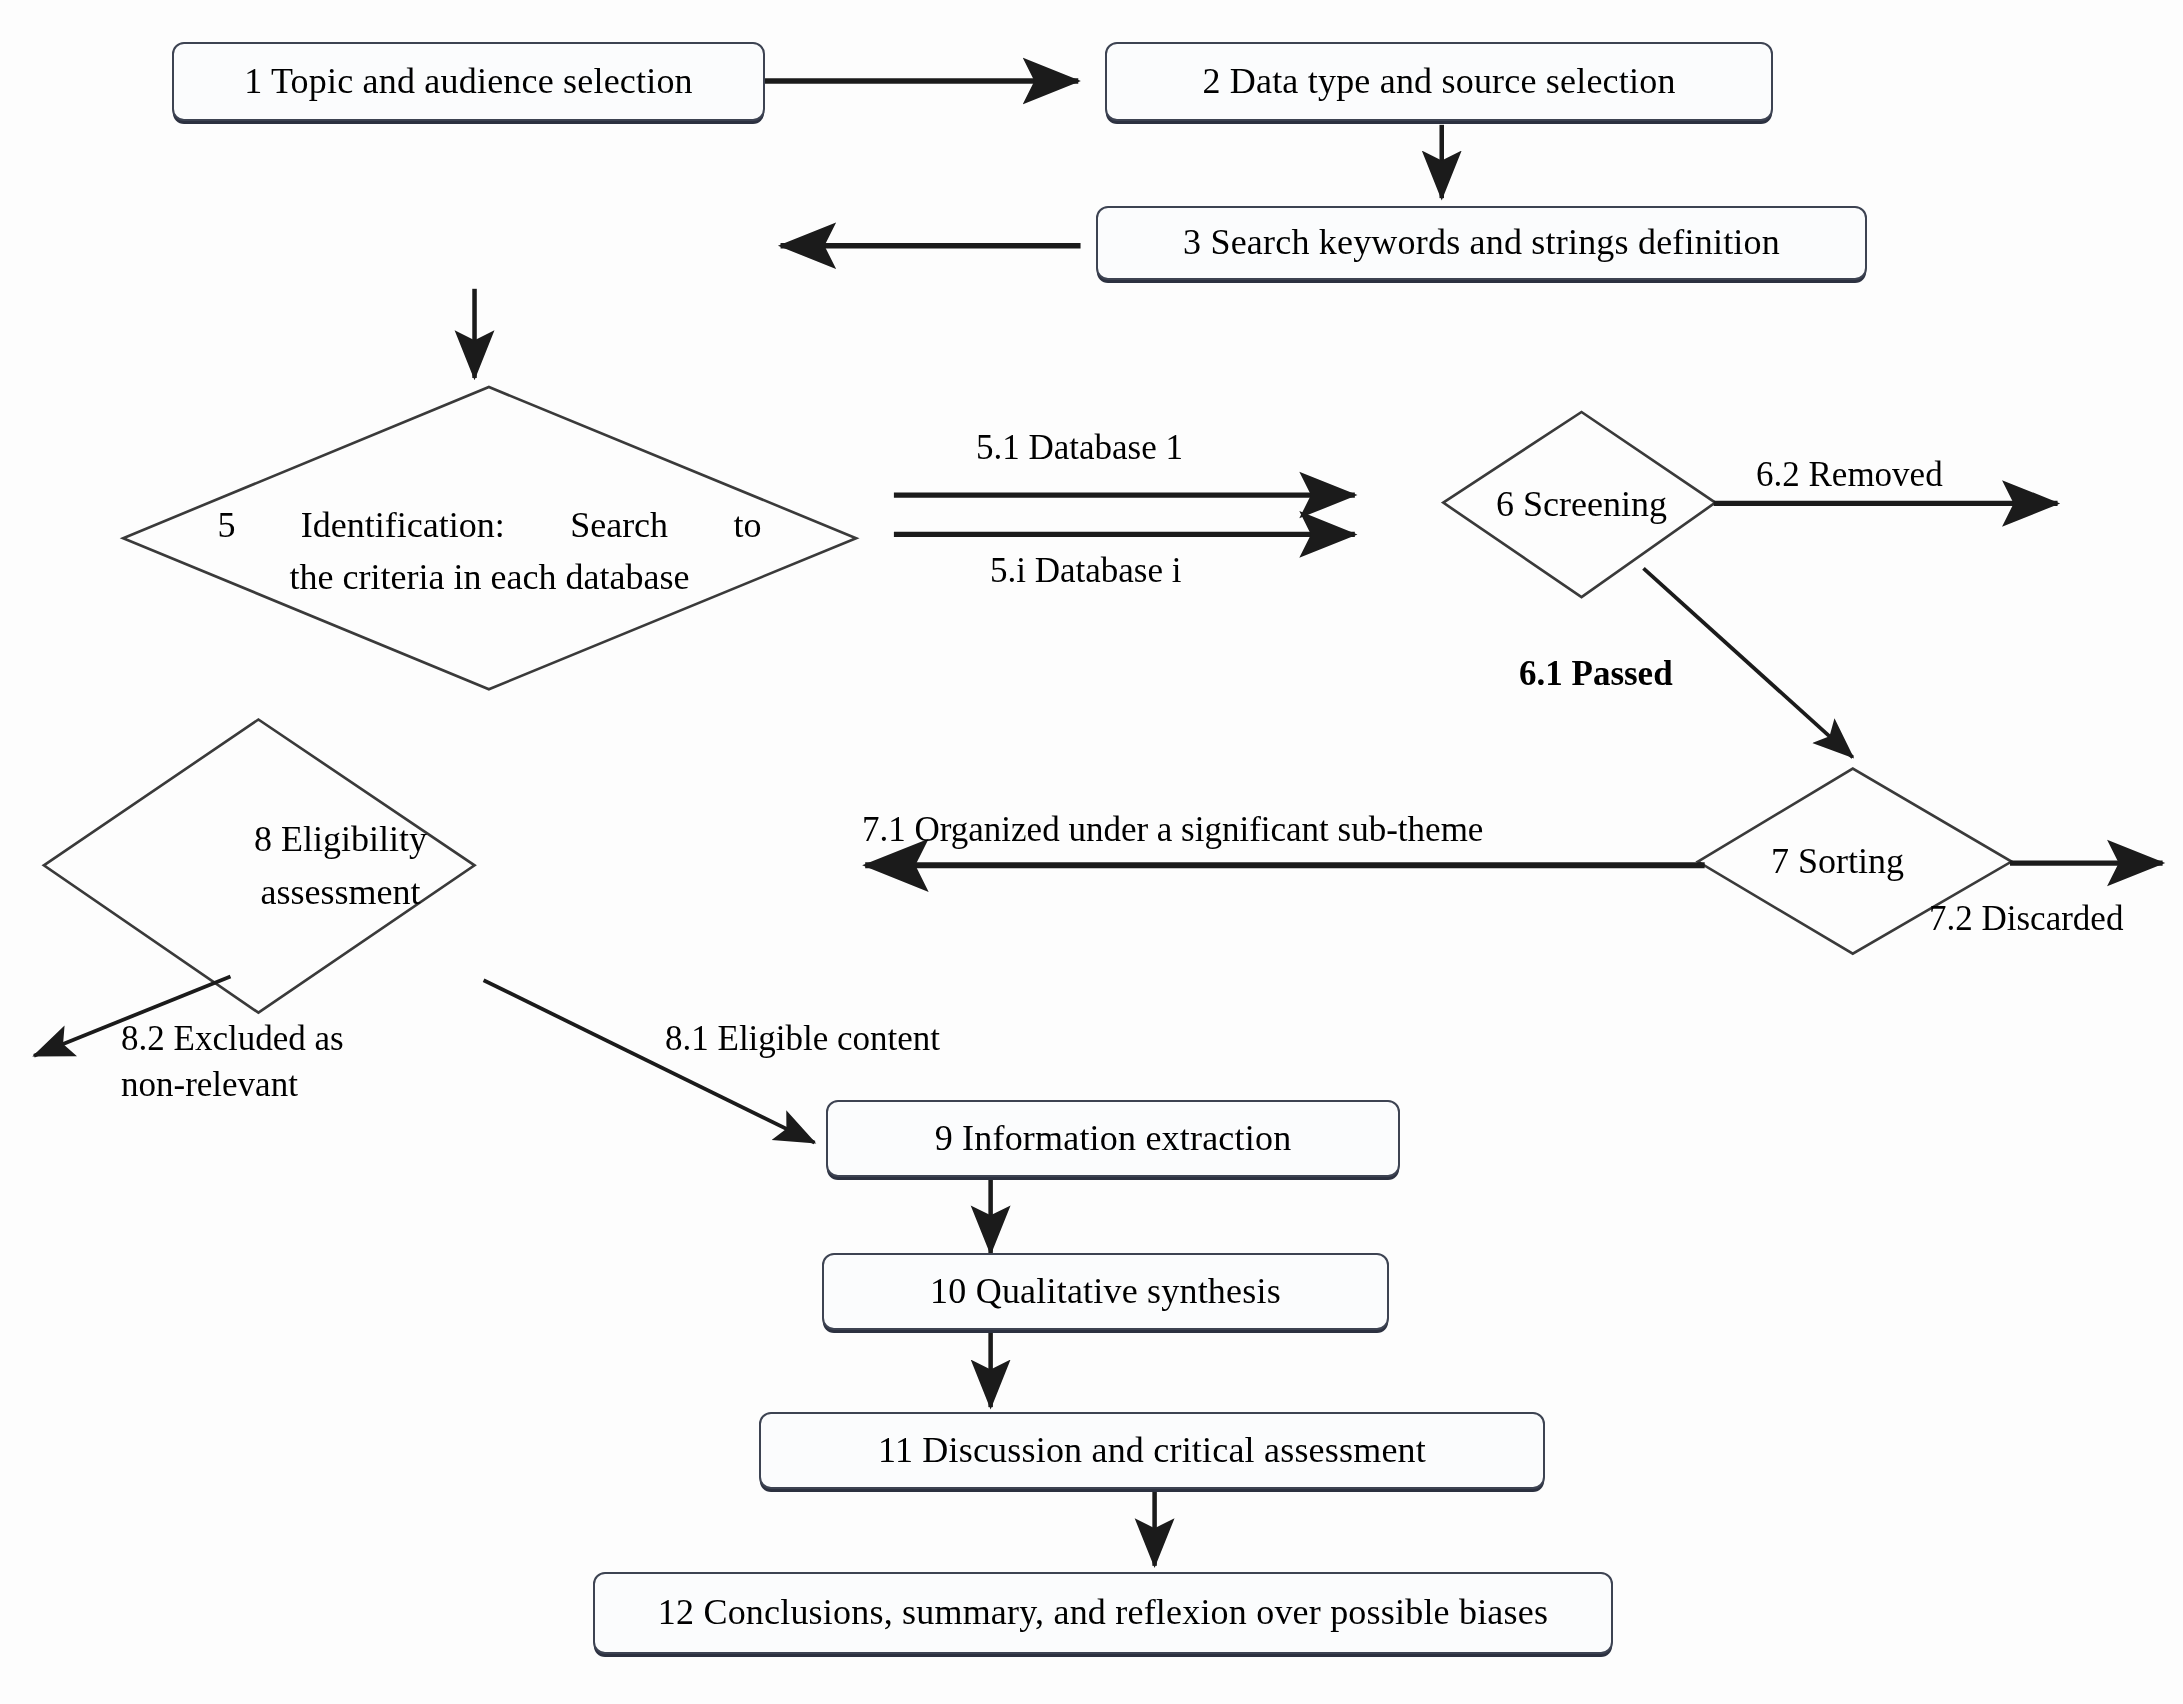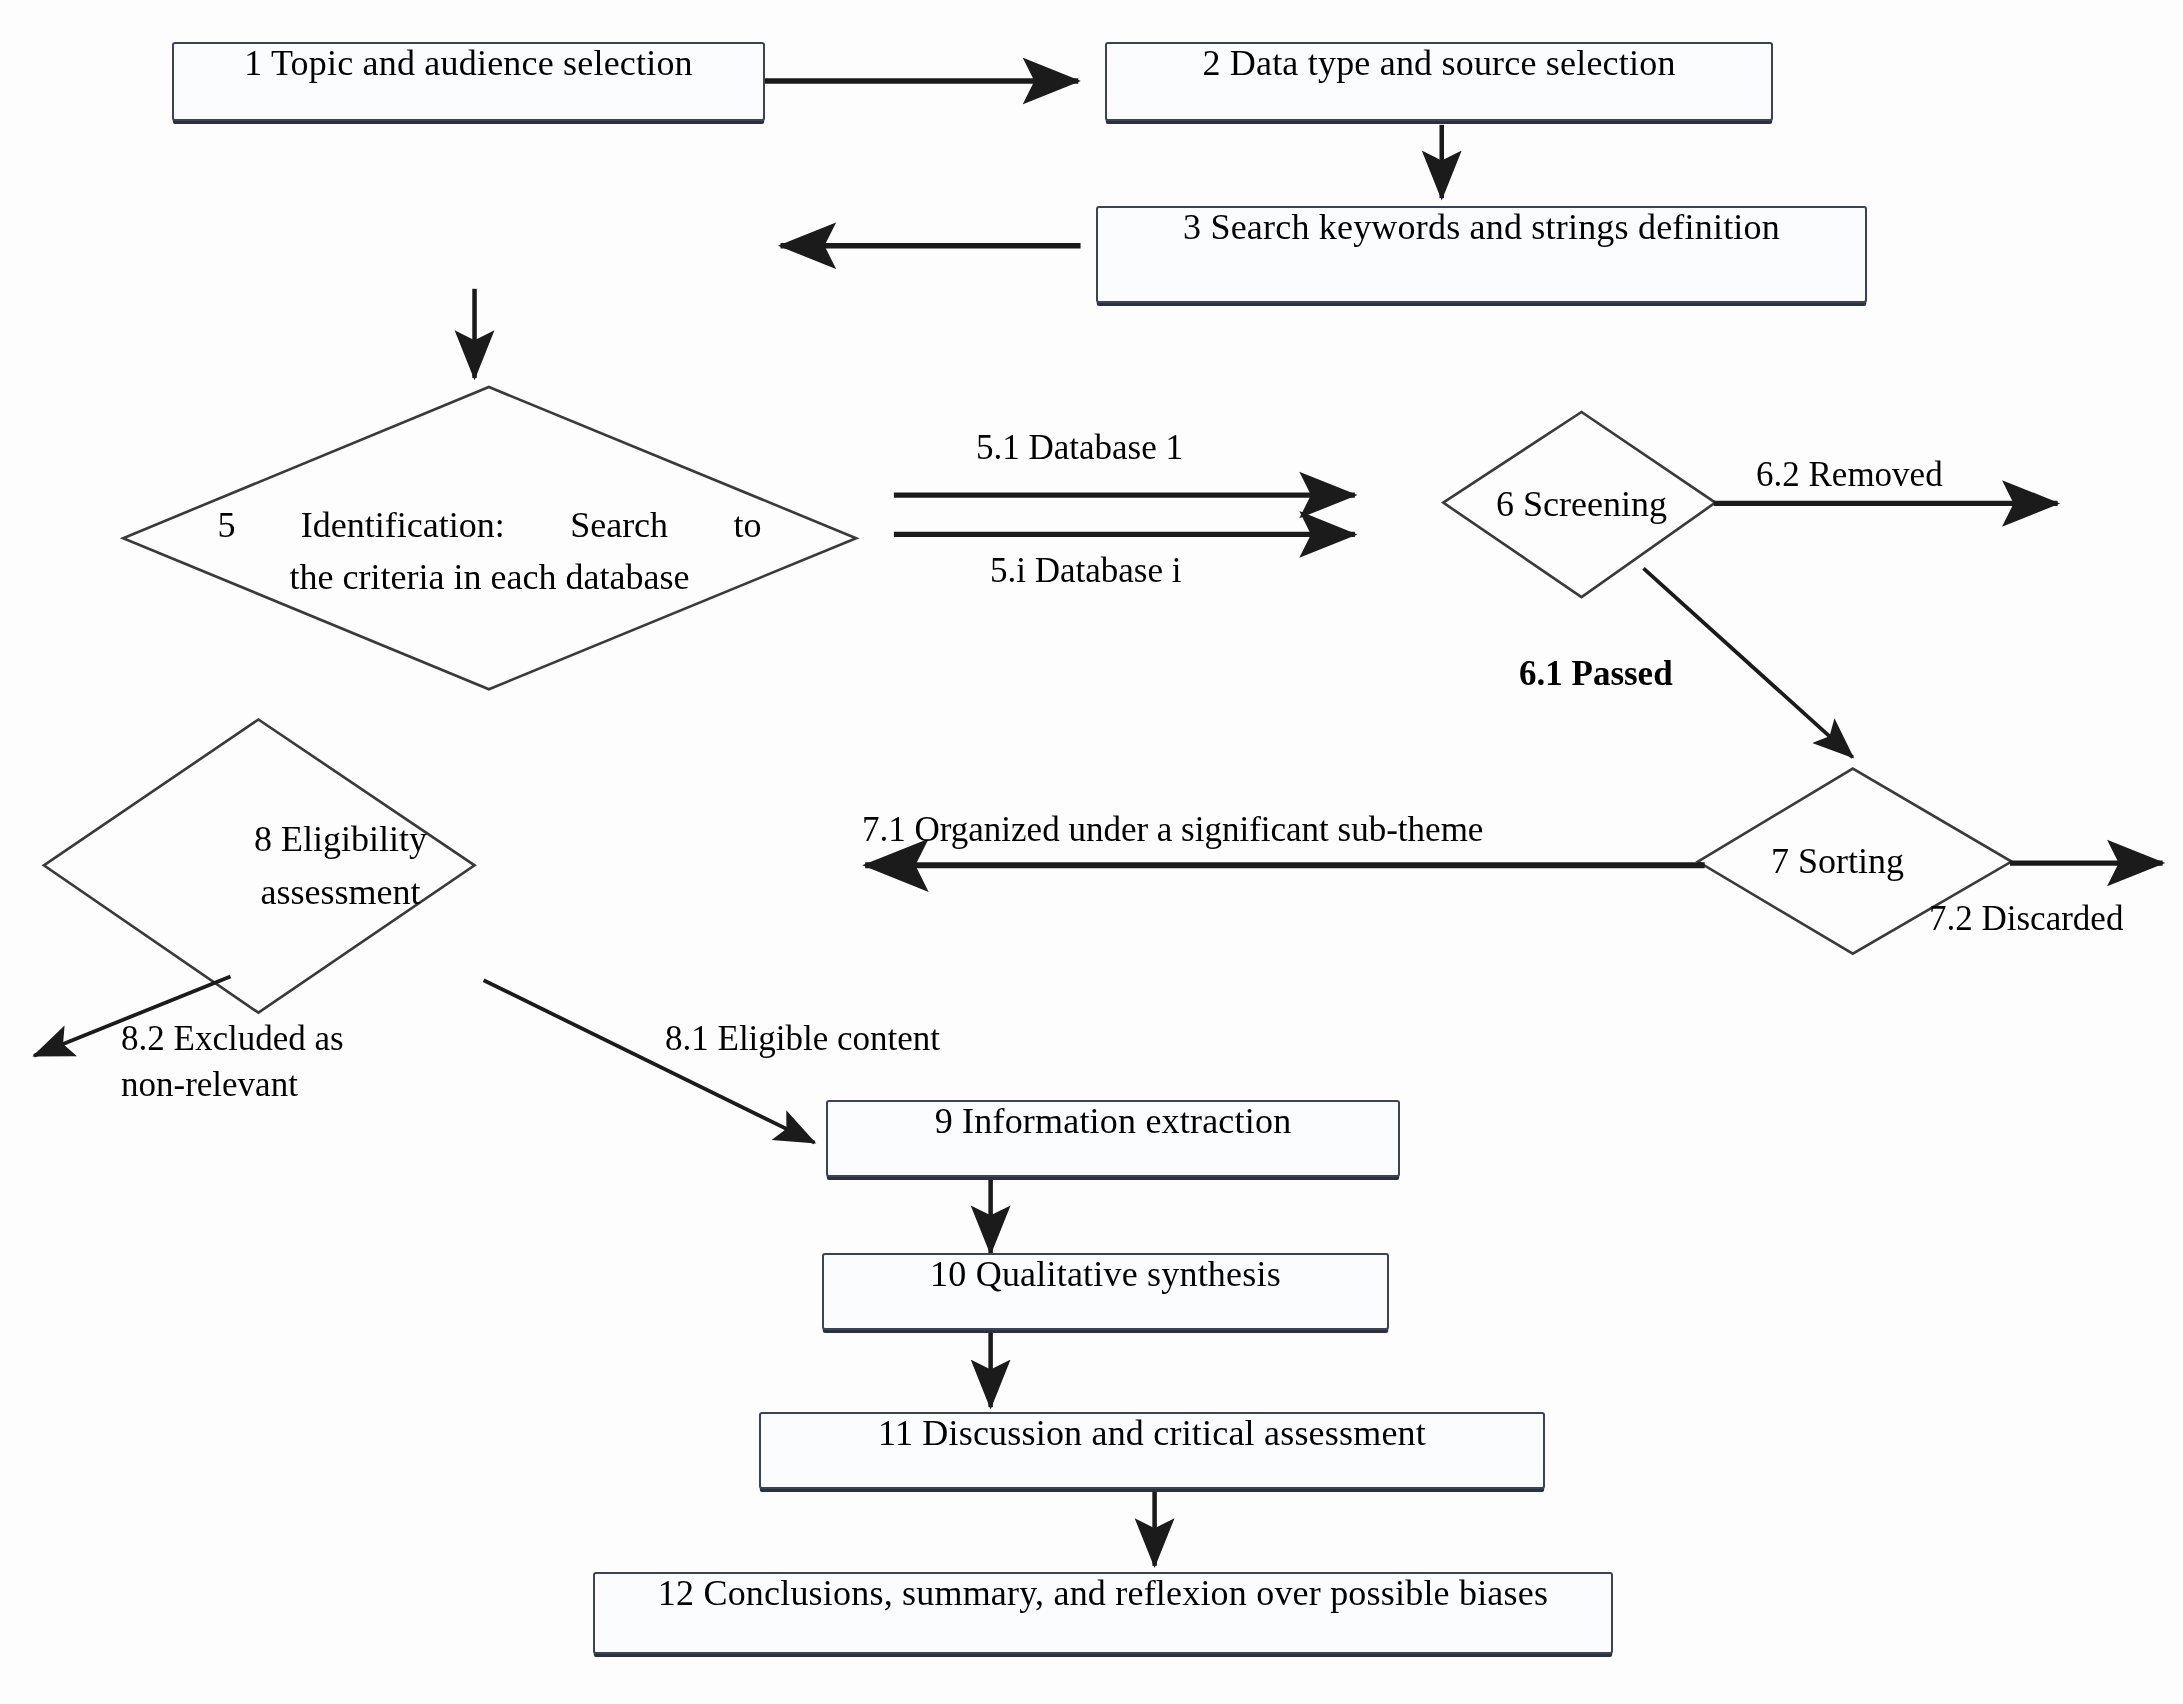--- a/index.html
+++ b/index.html
@@ -4,24 +4,24 @@
 <style>
   html,body{margin:0;padding:0;background:#ffffff;}
   body{font-family:"Liberation Serif", serif;color:#000;}
   #canvas{position:relative;width:2183px;height:1705px;background:#fdfdfd;overflow:hidden;}
   #edges{position:absolute;left:0;top:0;width:2183px;height:1705px;}
 
   .node-box{
     position:absolute;
     box-sizing:border-box;
     border:2.3px solid #3d4352;
-    border-radius:3px;
+    border-radius:12px;
     background:#fbfcfd;
     box-shadow:0 3.8px 0 -0.8px #2c3140;
-    display:flex;align-items:flex-start;justify-content:center;
+    display:flex;align-items:center;justify-content:center;
     font-size:36px;
     line-height:1.1;
     white-space:nowrap;
     letter-spacing:0.2px;
   }
 
   .diamond-wrap{position:absolute;}
   .diamond-label{
     position:absolute;left:0;top:0;width:100%;height:100%;
     display:flex;align-items:center;justify-content:center;
@@ -92,21 +92,21 @@
   </svg>
 
   <div class="node-box" style="left:172px;top:42px;width:593px;height:79px;">
     <span>1 Topic and audience selection</span>
   </div>
 
   <div class="node-box" style="left:1105px;top:42px;width:668px;height:79px;">
     <span>2 Data type and source selection</span>
   </div>
 
-  <div class="node-box" style="left:1096px;top:206px;width:771px;height:97px;">
+  <div class="node-box" style="left:1096px;top:206px;width:771px;height:74px;">
     <span>3 Search keywords and strings definition</span>
   </div>
 
 
   <div class="node-box" style="left:826px;top:1100px;width:574px;height:77px;">
     <span>9 Information extraction</span>
   </div>
 
   <div class="node-box" style="left:822px;top:1253px;width:567px;height:77px;">
     <span>10 Qualitative synthesis</span>

